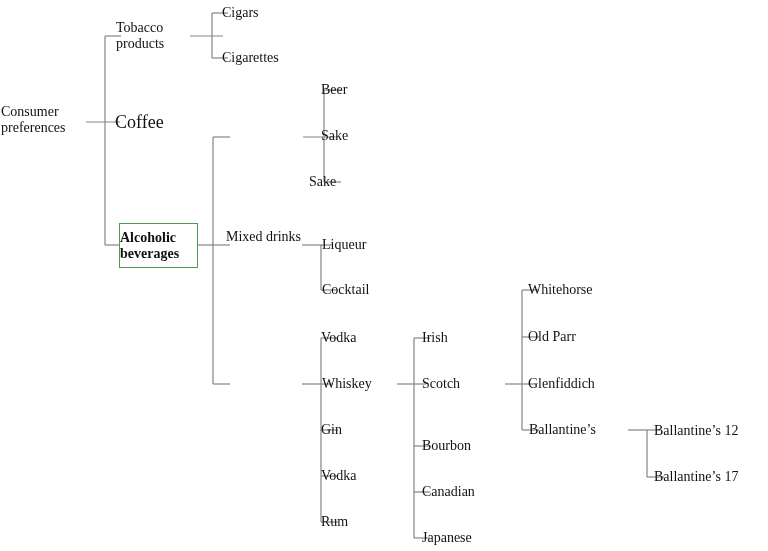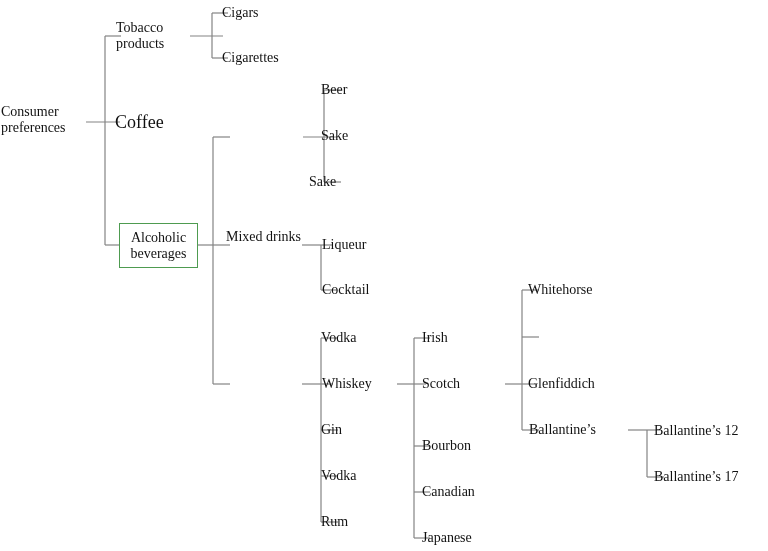--- a/index.html
+++ b/index.html
@@ -27,23 +27,24 @@
   }
   .node.lg{font-size:18px;line-height:18px;}
   .node-box{
     position:absolute;
     box-sizing:border-box;
     border:1.5px solid var(--highlight-border);
     background:var(--bg);
     display:flex;
     align-items:center;
     justify-content:center;
-    text-align:center;
+    text-align:left;
     font-size:14px;
     line-height:16px;
+    font-weight:bold;
   }
 </style>
 </head>
 <body>
 
 <div class="canvas">
 
   <svg class="connectors" width="768" height="551" viewBox="0 0 768 551" xmlns="http://www.w3.org/2000/svg">
       <line x1="86" y1="122" x2="120" y2="122" stroke="#848484" stroke-width="1.2"></line>
       <line x1="105" y1="36" x2="105" y2="245" stroke="#848484" stroke-width="1.2"></line>
@@ -112,19 +113,20 @@
   <div class="node" style="left:321px;top:468px;width:90px">Vodka</div>
   <div class="node" style="left:321px;top:514px;width:90px">Rum</div>
 
   <div class="node" style="left:422px;top:330px;width:90px">Irish</div>
   <div class="node" style="left:422px;top:376px;width:90px">Scotch</div>
   <div class="node" style="left:422px;top:438px;width:90px">Bourbon</div>
   <div class="node" style="left:422px;top:484px;width:90px">Canadian</div>
   <div class="node" style="left:422px;top:530px;width:90px">Japanese</div>
 
   <div class="node" style="left:528px;top:282px;width:110px">Whitehorse</div>
+  <div class="node" style="left:528px;top:329px;width:110px">Old Parr</div>
   <div class="node" style="left:528px;top:376px;width:110px">Glenfiddich</div>
   <div class="node" style="left:529px;top:422px;width:110px">Ballantine’s</div>
 
   <div class="node" style="left:654px;top:423px;width:120px">Ballantine’s 12</div>
   <div class="node" style="left:654px;top:469px;width:120px">Ballantine’s 17</div>
 
 </div>
 
 </body></html>

